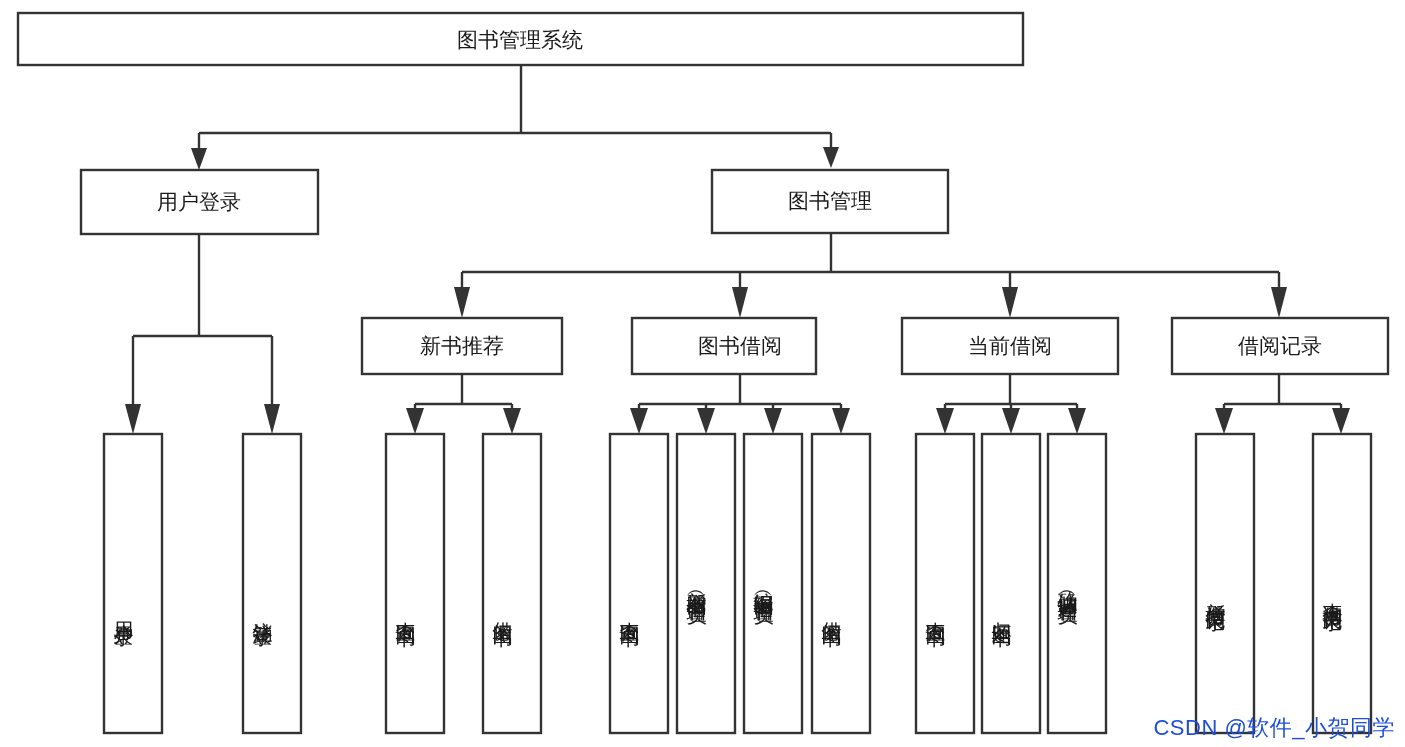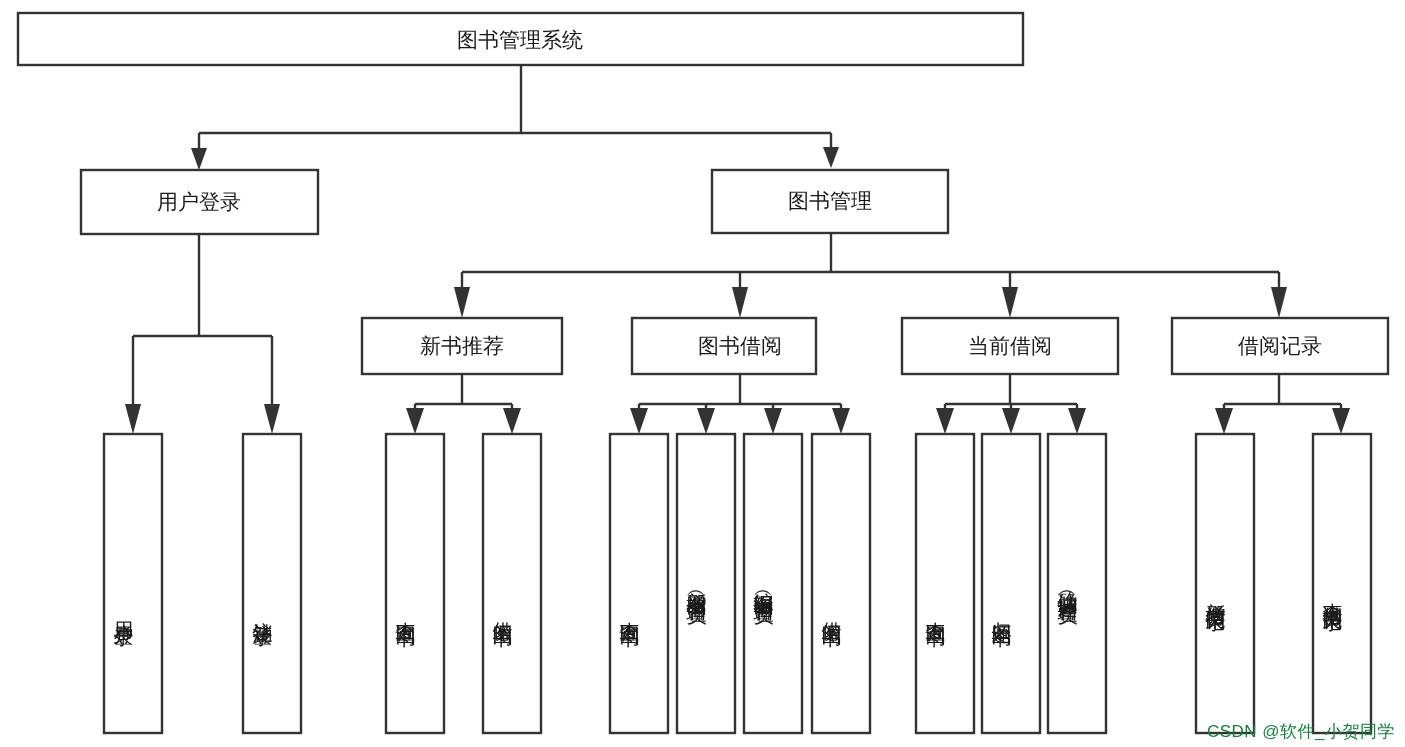--- a/index.html
+++ b/index.html
@@ -64,22 +64,22 @@
     white-space: nowrap;
     text-align: center;
     pointer-events: none;
     user-select: none;
   }
   #watermark {
     position: absolute;
     right: 10px;
     bottom: 4px;
     font-family: "Liberation Sans", "DejaVu Sans", sans-serif;
-    font-size: 17px;
-    color: #15803d;
+    font-size: 22px;
+    color: #1d4ed8;
     letter-spacing: 0.5px;
     white-space: nowrap;
     user-select: none;
   }
 </style>
 </head>
 <body>
 
 <div id="diagram-root">
 

